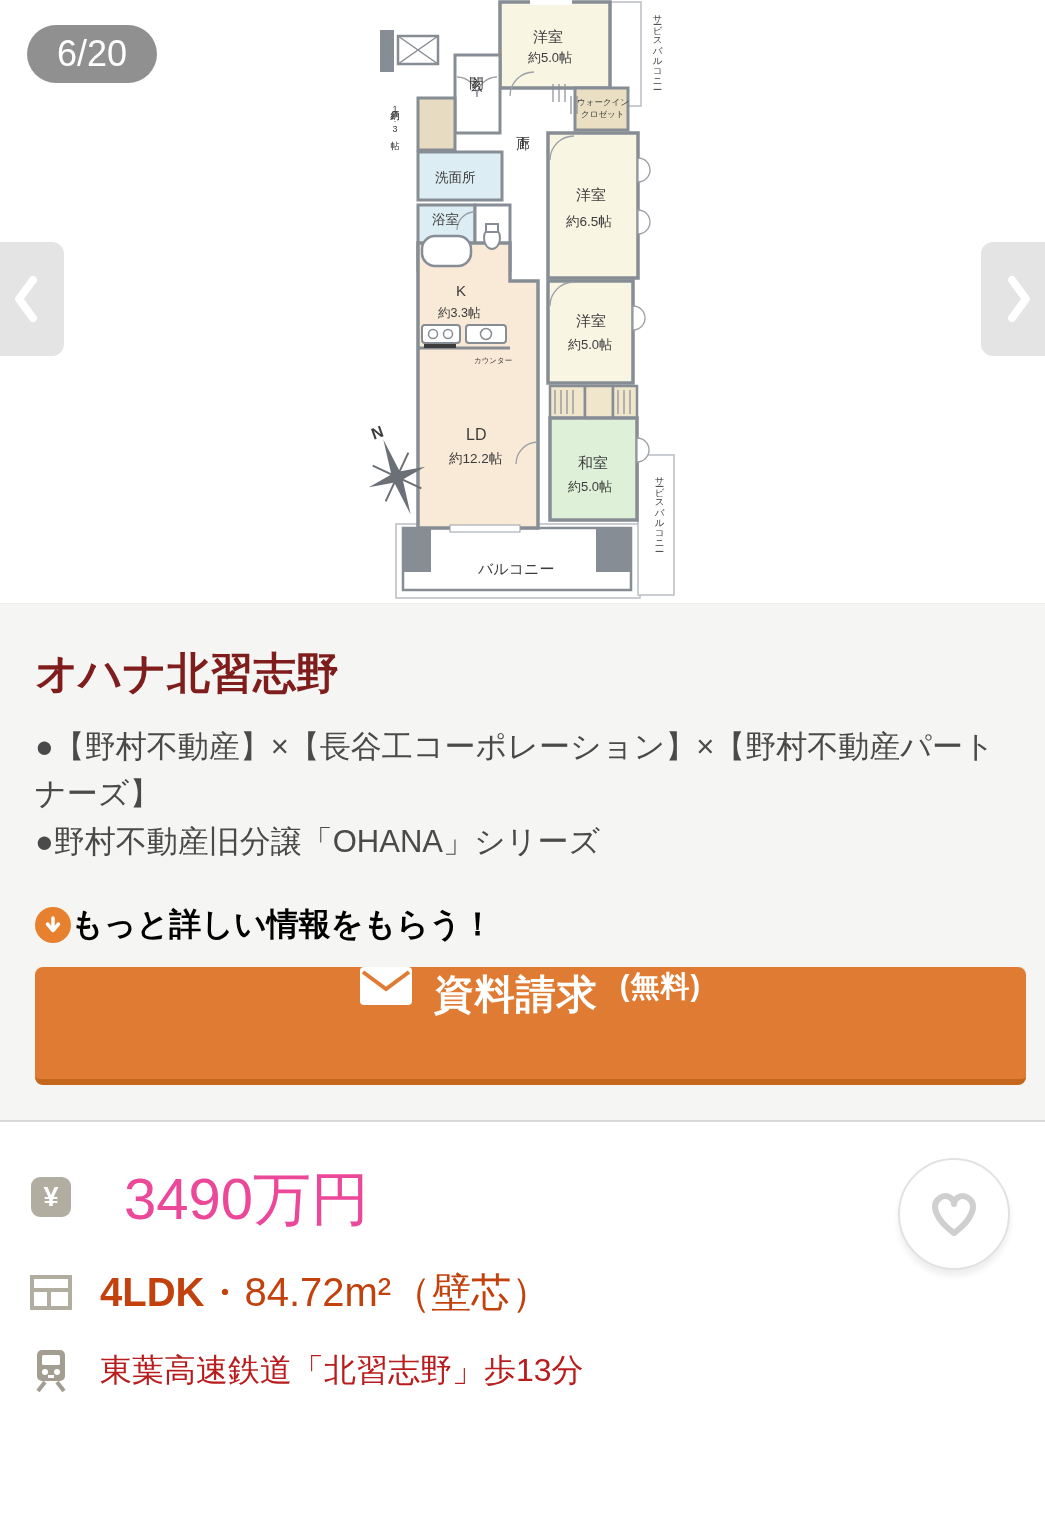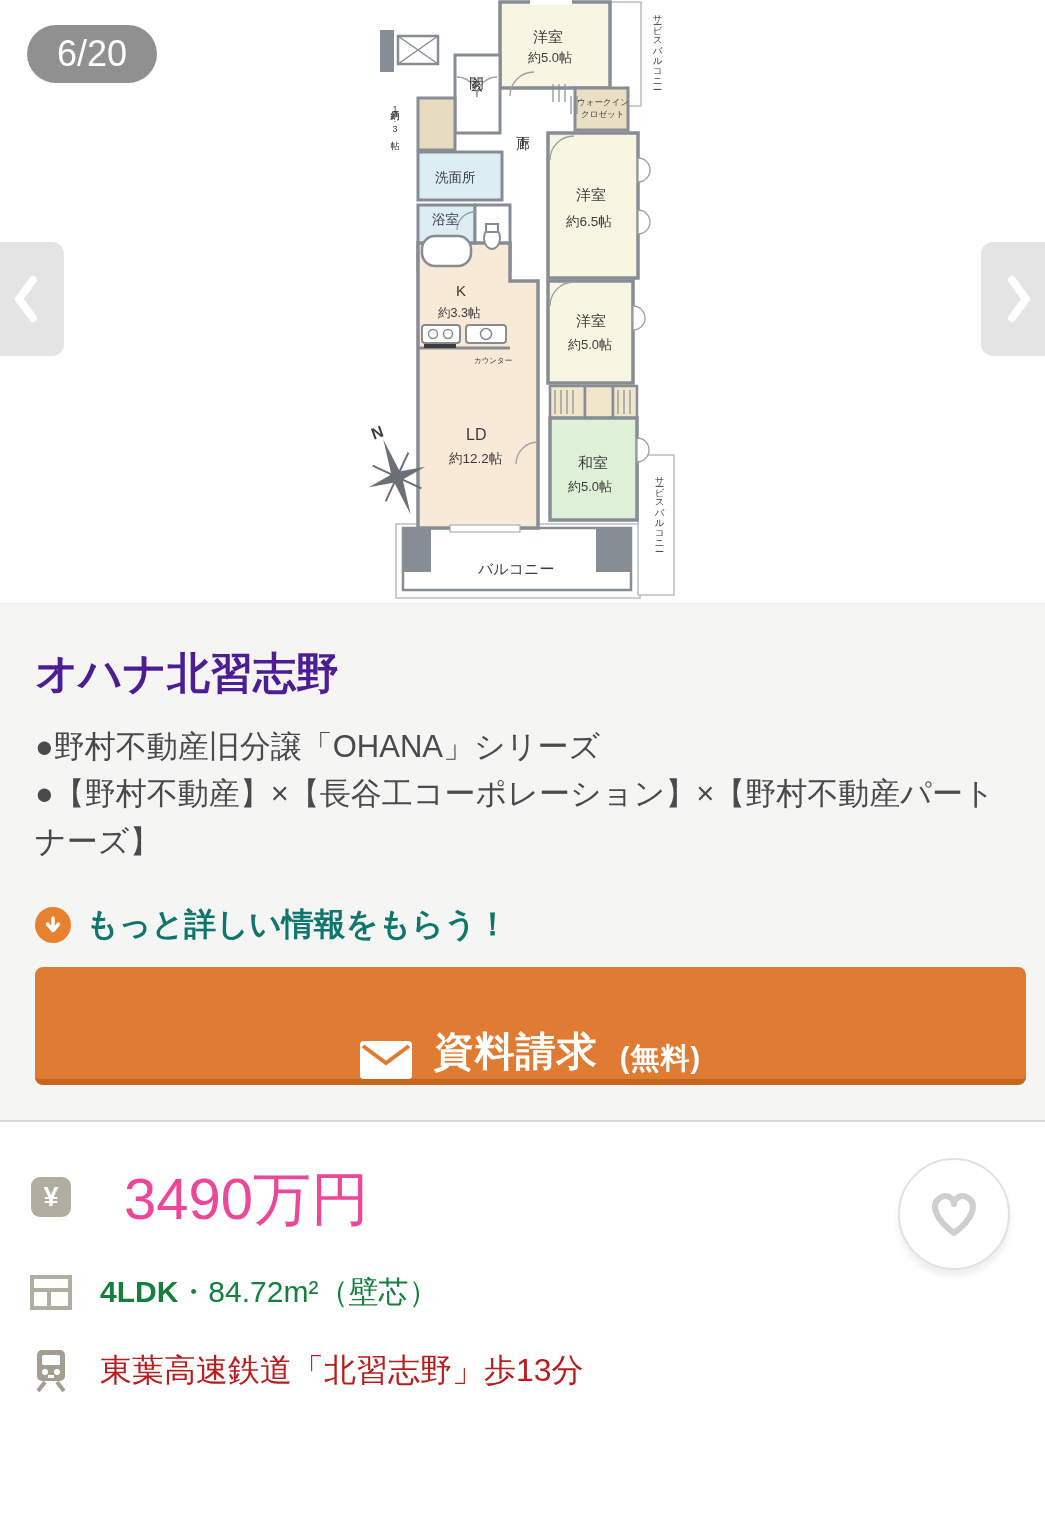--- a/index.html
+++ b/index.html
@@ -22,55 +22,55 @@
     border-radius:12px;display:flex;align-items:center;justify-content:center;
   }
   .nav-prev{left:-12px;}
   .nav-next{right:-12px;}
   
   .info-section{
     position:absolute;left:0;top:603px;width:1045px;height:519px;
     background:#f5f5f4;border-top:1px solid #ececec;border-bottom:2px solid #d9d9d9;
     box-sizing:border-box;padding:46px 35px 0 35px;
   }
-  .prop-title{font-size:43px;font-weight:bold;color:#4c1d95;line-height:1.1;margin:0;}
+  .prop-title{font-size:43px;font-weight:bold;color:#7f1d1d;line-height:1.1;margin:0;}
   .prop-bullets{margin:26px 0 0 0;font-size:31px;color:#4a4a4a;line-height:1.52;max-width:975px;}
   .prop-bullets p{margin:0;}
   .cta-heading{
-    display:flex;align-items:center;gap:15px;margin-top:38px;
-    color:#0f766e;font-size:32px;font-weight:bold;
+    display:flex;align-items:center;margin-top:38px;
+    color:#000000;font-size:32px;font-weight:bold;
   }
   .cta-circle{
     width:36px;height:36px;border-radius:50%;background:#e8812f;flex:0 0 auto;
     display:flex;align-items:center;justify-content:center;
   }
   .cta-button{
     margin-top:20px;width:991px;height:112px;background:#e07b33;
     border-radius:8px;border-bottom:6px solid #c5661d;
-    display:flex;align-items:flex-end;justify-content:center;gap:22px;
+    display:flex;align-items:flex-start;justify-content:center;gap:22px;
     color:#fff;font-size:40px;font-weight:bold;letter-spacing:1px;cursor:pointer;
   }
   .cta-note{font-size:29px;font-weight:bold;}
   
   .price-section{position:absolute;left:0;top:1125px;width:1045px;padding:38px 30px 0 28px;box-sizing:border-box;}
   .row{display:flex;align-items:flex-start;}
   .icon-col{width:46px;flex:0 0 46px;display:flex;justify-content:center;margin-right:26px;}
   .price-row{height:72px;margin-bottom:34px;}
   .yen-icon{
     width:40px;height:40px;margin-top:14px;border-radius:9px;background:#b2ada1;
     color:#fff;font-size:27px;font-weight:bold;display:flex;align-items:center;justify-content:center;
   }
   .price-text{font-size:58px;color:#ec4899;line-height:72px;margin-left:24px;}
   .fav-btn{
     position:absolute;top:33px;right:35px;width:112px;height:112px;border-radius:50%;
     background:#fff;border:2px solid #e2e2e2;box-shadow:0 6px 6px rgba(0,0,0,.07);
     display:flex;align-items:center;justify-content:center;box-sizing:border-box;
   }
   .layout-row{margin-bottom:28px;}
-  .layout-text{font-size:30px;color:#15803d;line-height:46px;}
+  .layout-text{font-size:40px;color:#c2410c;line-height:46px;}
   .layout-text b{font-weight:bold;}
   .access-row{margin-bottom:22px;}
   .access-text{font-size:32px;color:#b91c1c;line-height:1.72;}
   .address-row{}
   .address-text{font-size:32px;color:#444;line-height:1.55;}
   .map-link{color:#3779e3;font-size:30px;text-decoration:none;margin-left:10px;}
   
   .fp-lbl{fill:#3c3c3c;}
   .vt{writing-mode:vertical-rl;text-orientation:upright;}
 </style>
@@ -201,22 +201,22 @@
   <div class="nav-btn nav-next">
     <svg width="28" height="48" viewBox="0 0 28 48">
       <polyline points="7,5 21,24 7,43" fill="none" stroke="#ffffff" stroke-width="8" stroke-linecap="round" stroke-linejoin="round"></polyline>
     </svg>
   </div>
 </div>
 
 <div class="info-section">
   <h1 class="prop-title">オハナ北習志野</h1>
   <div class="prop-bullets">
+    <p>●【野村不動産】×【長谷工コーポレーション】×【野村不動産パートナーズ】</p>
     <p>●野村不動産旧分譲「OHANA」シリーズ</p>
-    <p>●【野村不動産】×【長谷工コーポレーション】×【野村不動産パートナーズ】</p>
   </div>
   <div class="cta-heading">
     <span class="cta-circle">
       <svg width="20" height="20" viewBox="0 0 20 20">
         <line x1="10" y1="3" x2="10" y2="13" stroke="#fff" stroke-width="3.5" stroke-linecap="round"></line>
         <polyline points="4.5,9 10,15.5 15.5,9" fill="none" stroke="#fff" stroke-width="3.5" stroke-linecap="round" stroke-linejoin="round"></polyline>
       </svg>
     </span>
     <span>もっと詳しい情報をもらう！</span>
   </div>

